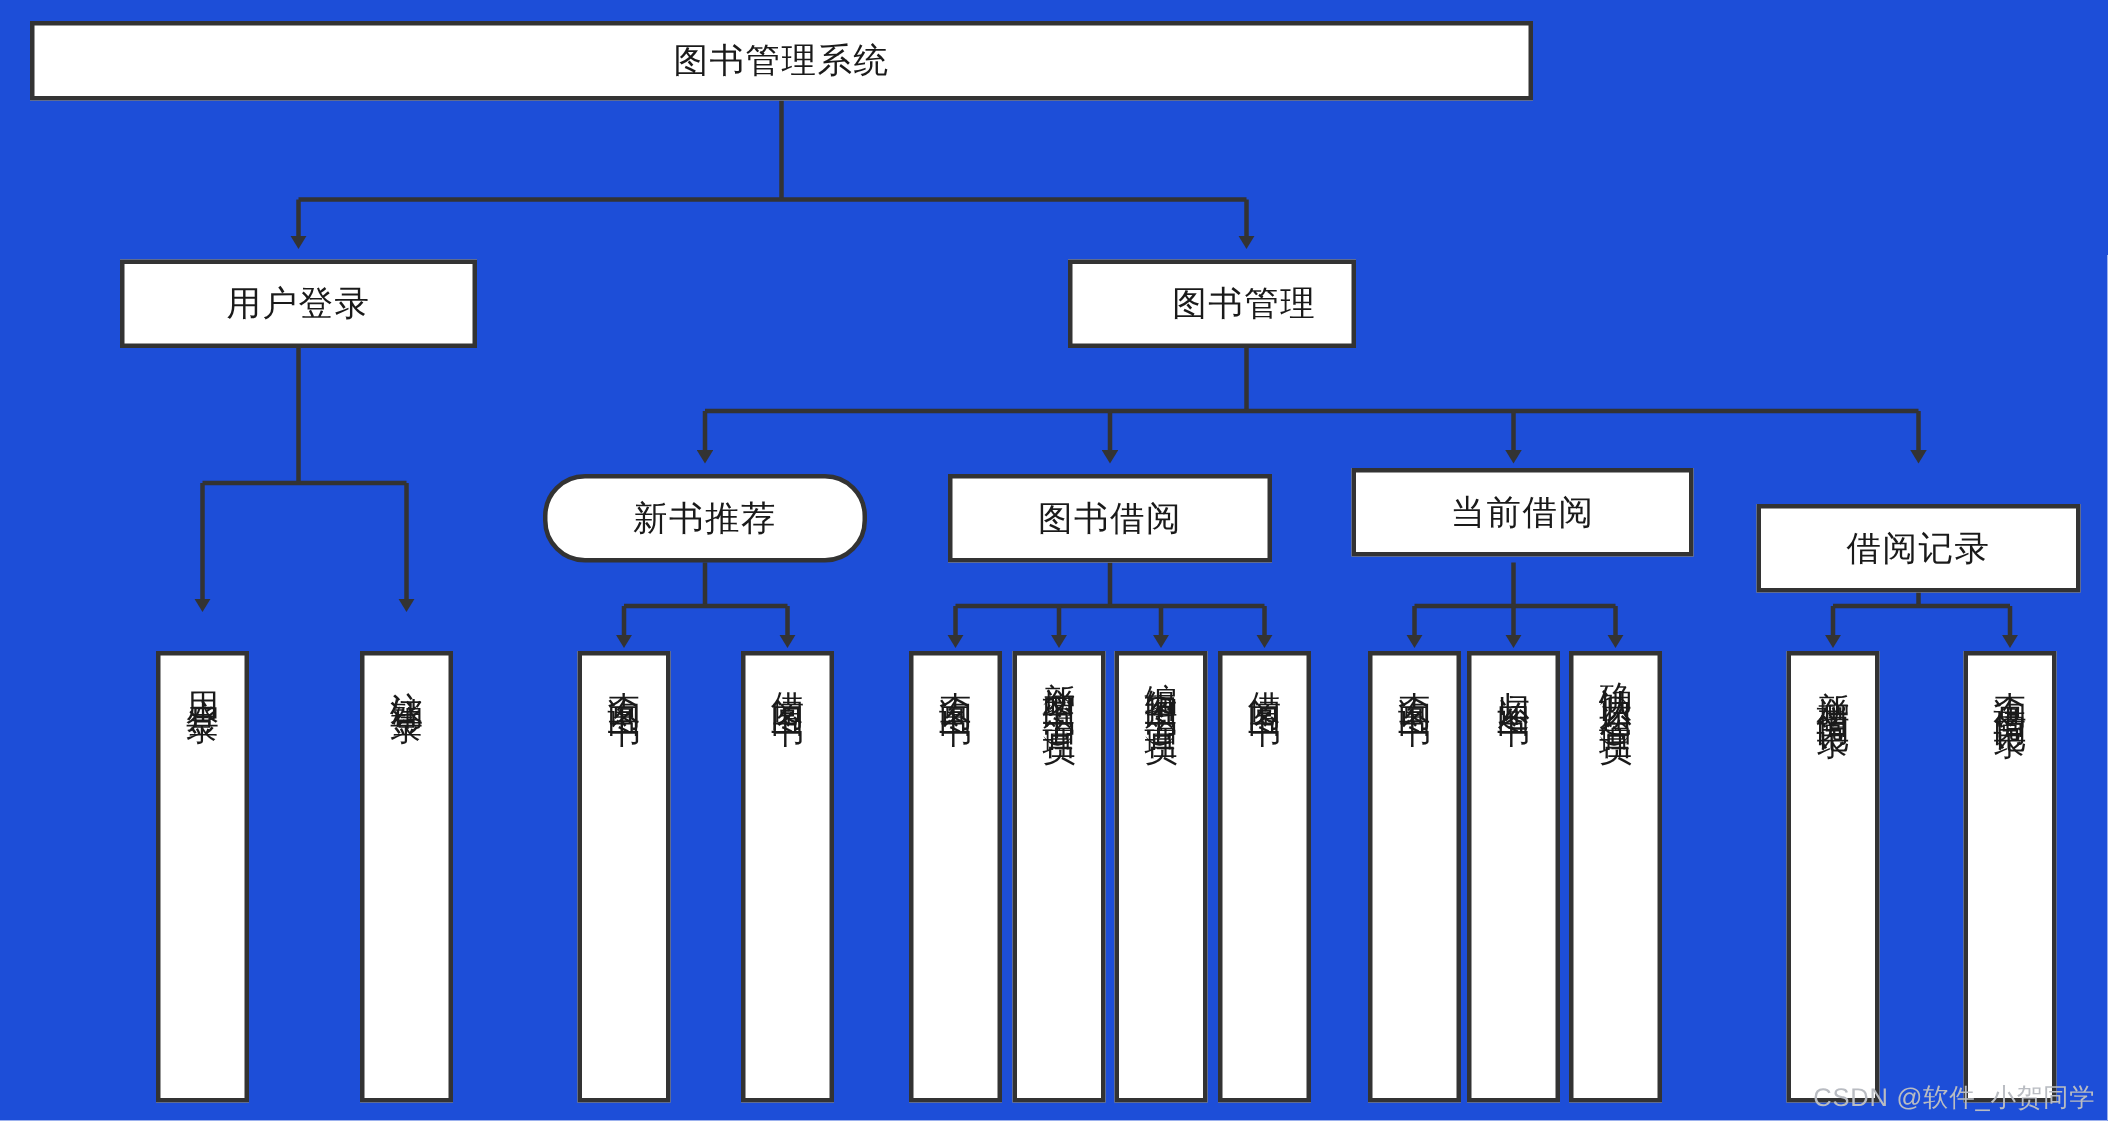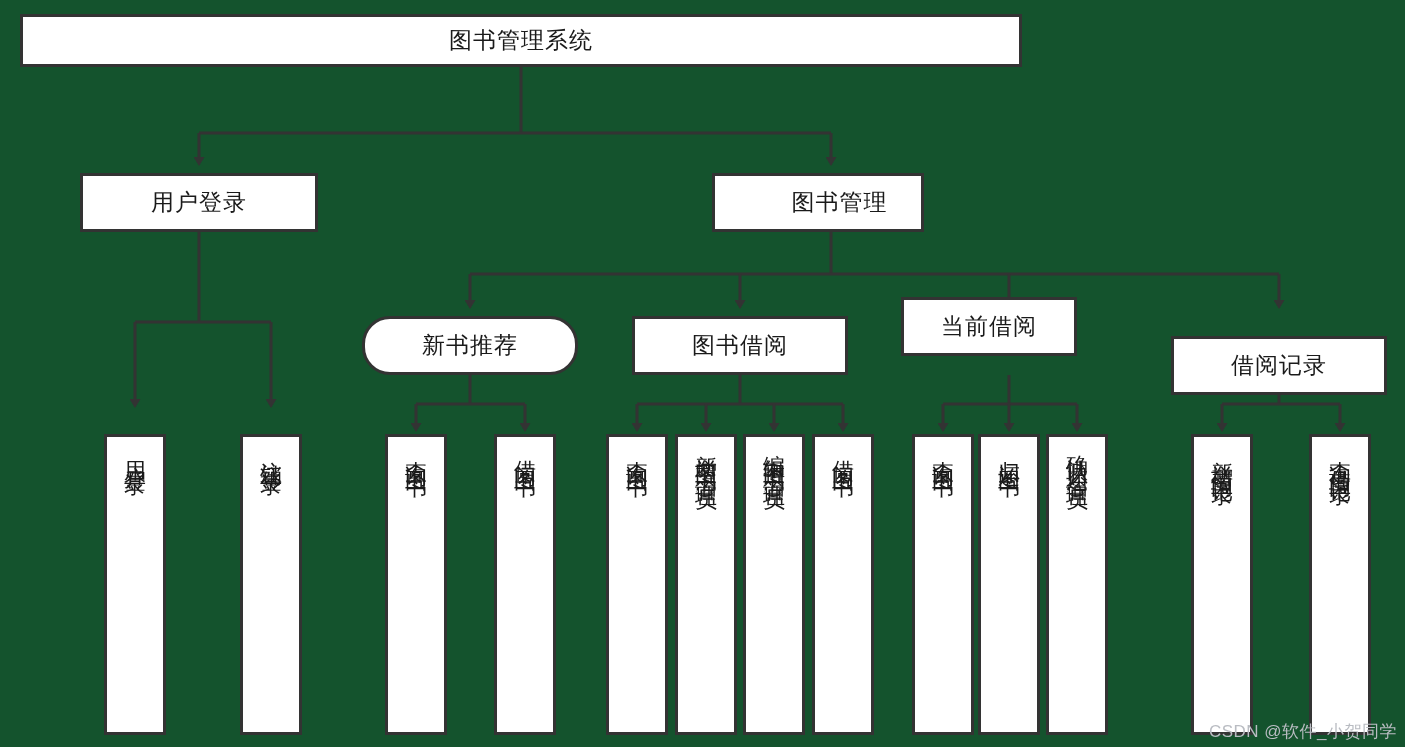--- a/index.html
+++ b/index.html
@@ -7,21 +7,21 @@
     padding: 0;
     background: #ffffff;
   }
   body {
     font-family: "Liberation Sans", "DejaVu Sans", sans-serif;
   }
   #canvas {
     position: relative;
     width: 1405px;
     height: 747px;
-    background: #14532d;
+    background: #1d4ed8;
     overflow: hidden;
   }
   svg.wires {
     position: absolute;
     left: 0;
     top: 0;
     width: 1405px;
     height: 747px;
     pointer-events: none;
   }
@@ -126,33 +126,33 @@
   </svg>
 
   <div class="node" style="left:20px; top:14px; width:1002px; height:53px;">
     <span class="label">图书管理系统</span>
   </div>
 
   <div class="node" style="left:80px; top:173px; width:238px; height:59px;">
     <span class="label">用户登录</span>
   </div>
 
-  <div class="node" style="left:712px; top:173px; width:212px; height:59px;padding-left:43px;">
+  <div class="node" style="left:712px; top:173px; width:192px; height:59px;padding-left:43px;">
     <span class="label">图书管理</span>
   </div>
 
   <div class="node" style="left:362px; top:316px; width:216px; height:59px;border-radius:28px;">
     <span class="label">新书推荐</span>
   </div>
 
   <div class="node" style="left:632px; top:316px; width:216px; height:59px;align-items:center;">
     <span class="label">图书借阅</span>
   </div>
 
-  <div class="node" style="left:901px; top:297px; width:176px; height:59px;">
+  <div class="node" style="left:901px; top:312px; width:228px; height:59px;">
     <span class="label">当前借阅</span>
   </div>
 
   <div class="node" style="left:1171px; top:316px; width:216px; height:59px;margin-top:20px;">
     <span class="label">借阅记录</span>
   </div>
 
   <div class="node leaf" style="left:104px; top:434px; width:62px; height:301px;">
     <span class="label">用户登录</span>
   </div>

